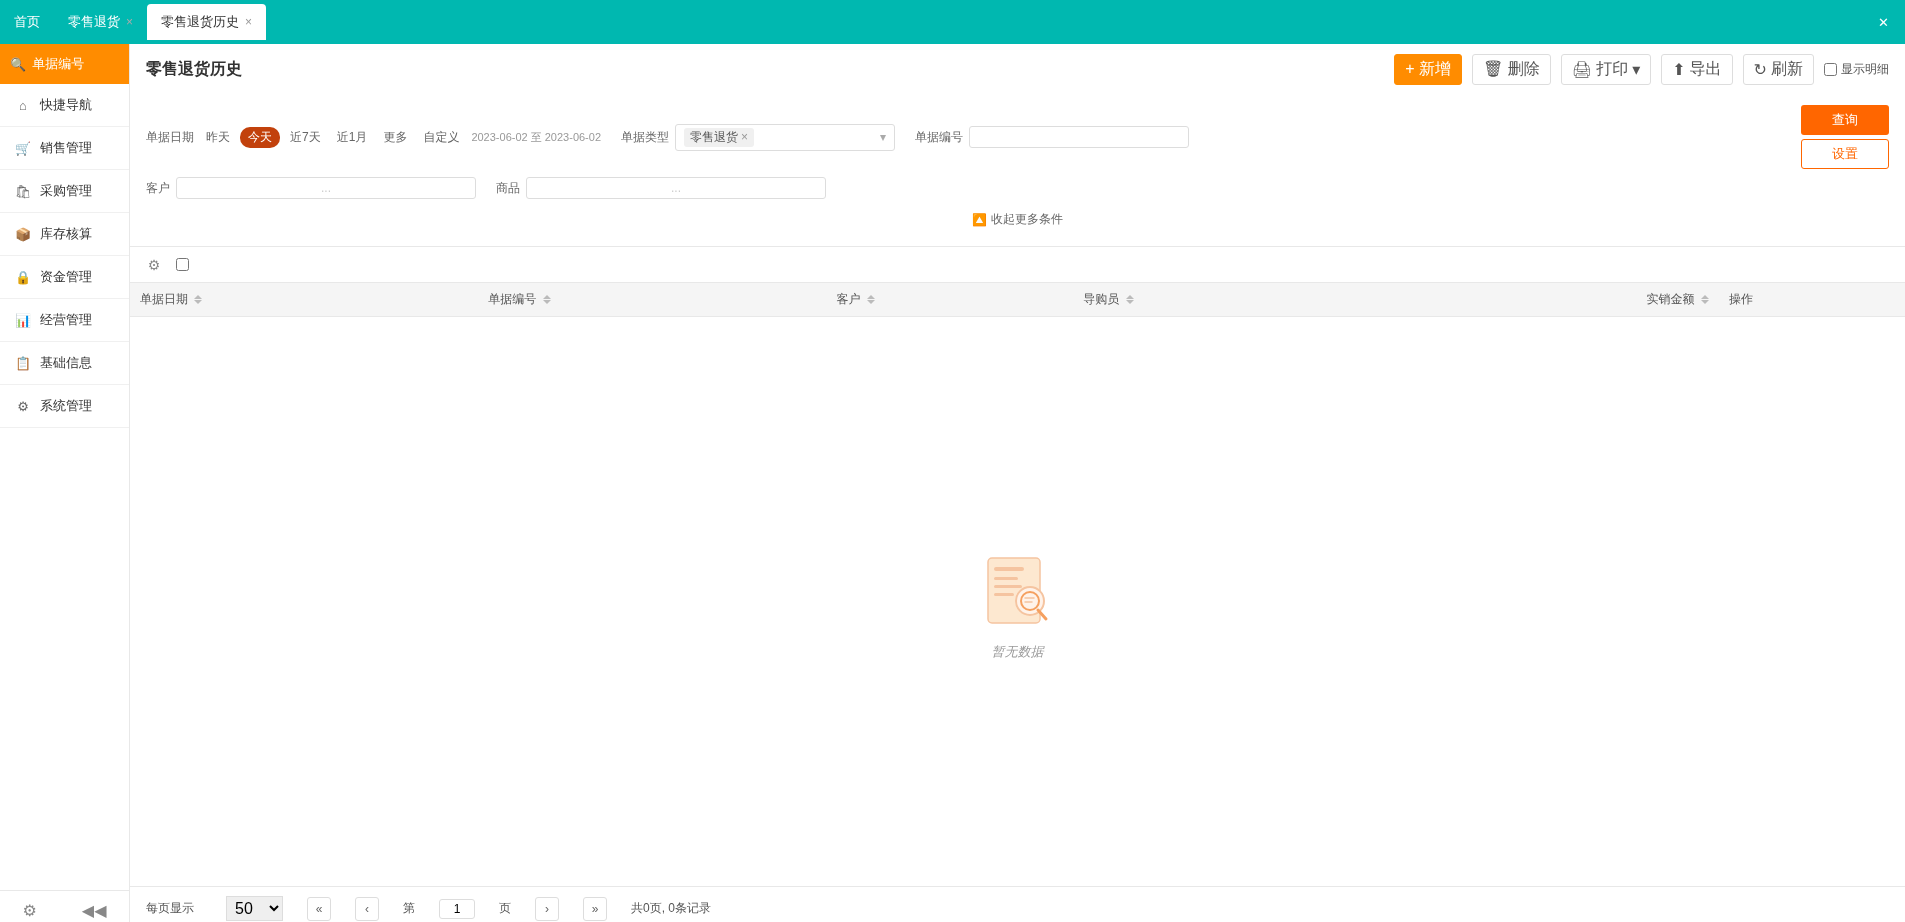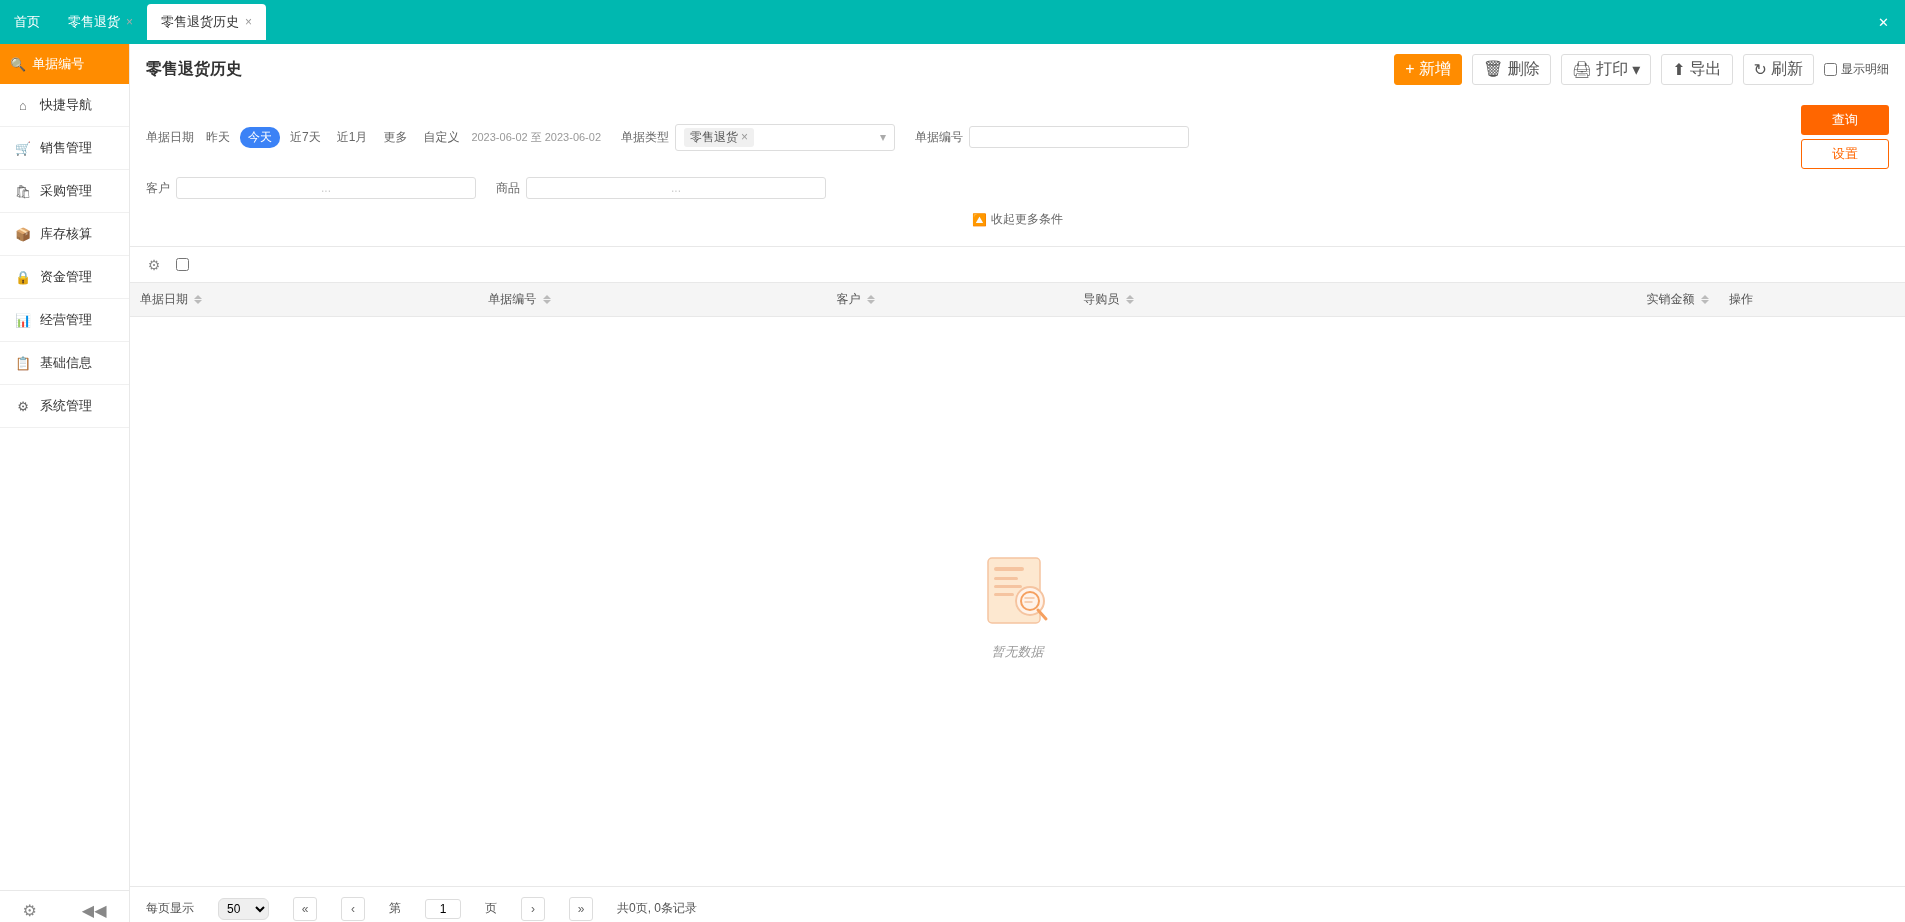--- a/index.html
+++ b/index.html
@@ -194,21 +194,21 @@
       gap: 4px;
     }
     .date-option {
       padding: 2px 6px;
       font-size: 12px;
       color: #666;
       cursor: pointer;
       border-radius: 2px;
     }
     .date-option.active {
-      background: #3b82f6;
+      background: #c2410c;
       color: #fff;
       border-radius: 10px;
       padding: 2px 8px;
     }
     .date-range {
       font-size: 11px;
       color: #999;
     }
     .filter-select {
       display: flex;
@@ -339,23 +339,24 @@
       justify-content: flex-start;
       padding: 0 16px;
       border-top: 1px solid #e8e8e8;
       background: #fff;
       gap: 24px;
       font-size: 12px;
       color: #555;
     }
     .page-size-select {
       border: 1px solid #ddd;
-      border-radius: 6px;
+      border-radius: 0;
       padding: 2px 4px;
-      font-size: 12px;
+      font-size: 16px;
+      margin-left: 8px;
     }
     .page-btn {
       width: 24px;
       height: 24px;
       display: inline-flex;
       align-items: center;
       justify-content: center;
       border: 1px solid #ddd;
       border-radius: 3px;
       cursor: pointer;

